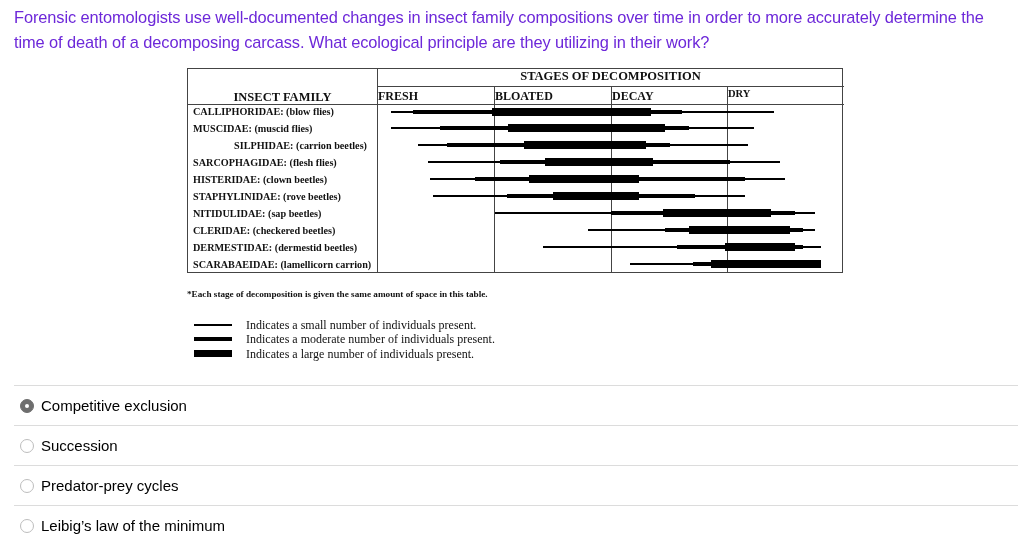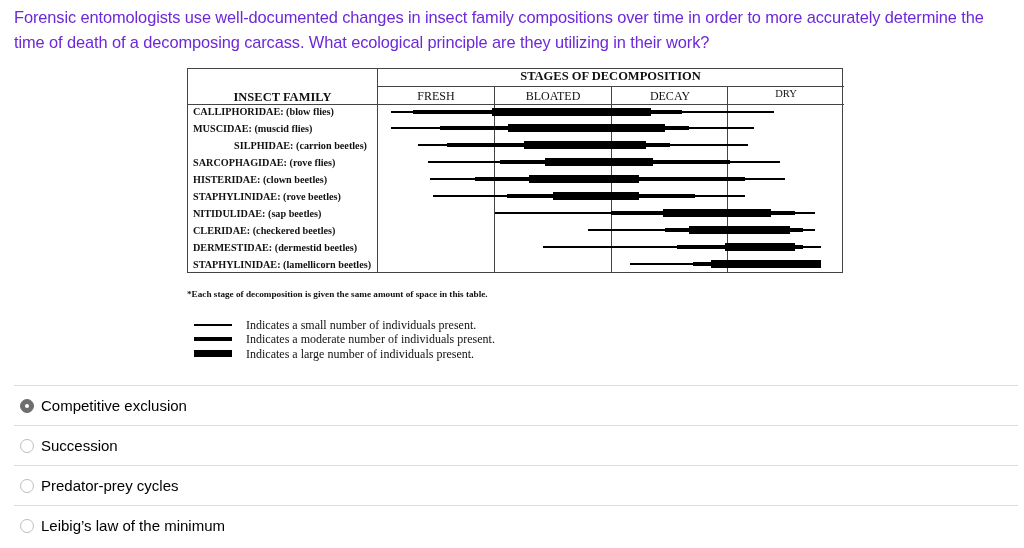--- a/index.html
+++ b/index.html
@@ -4,21 +4,21 @@
 <style>
   html, body { margin:0; padding:0; background:#ffffff; }
   body { width:1024px; height:548px; position:relative; overflow:hidden; font-family:"Liberation Sans", "DejaVu Sans", sans-serif; color:#333; }
   .question { position:absolute; left:14px; top:5px; width:1000px; font-size:16.4px; line-height:25px; color:#6d28d9; letter-spacing:-0.1px; }
   .figure { position:absolute; left:0; top:0; width:1024px; height:380px; }
   .tbl-outer { position:absolute; left:187px; top:68px; width:656px; height:205px; border:1px solid #444; box-sizing:border-box; }
   .serif { font-family:"Liberation Serif", "DejaVu Serif", serif; color:#111; }
   .stages-title { position:absolute; left:378px; top:69px; width:465px; text-align:center; font-size:12.5px; font-weight:bold; }
   .stages-line { position:absolute; left:378px; top:86px; width:466px; height:1px; background:#444; }
   .family-title { position:absolute; left:188px; top:90px; width:189px; text-align:center; font-size:12.5px; font-weight:bold; }
-  .stage-head { position:absolute; top:89px; text-align:center; font-size:12px; font-weight:normal; }
+  .stage-head { position:absolute; top:89px; text-align:left; font-size:12px; font-weight:bold; }
   .head-line { position:absolute; left:188px; top:104px; width:656px; height:1px; background:#444; }
   .vline { position:absolute; width:1px; background:#444; }
   .row-label { position:absolute; left:193px; font-size:10.2px; font-weight:bold; white-space:nowrap; line-height:12px; }
   .seg { position:absolute; background:#000; }
   .footnote { position:absolute; left:187px; top:289px; font-size:9.2px; font-weight:bold; }
   .legend-swatch { position:absolute; left:194px; width:38px; background:#000; }
   .legend-text { position:absolute; left:246px; font-size:12px; white-space:nowrap;text-align:center; }
   .options { position:absolute; left:14px; top:385px; width:1004px; }
   .sep { height:1px; background:#dcdcdc; width:1004px; margin-left:0; }
   .option { height:39px; position:relative; display:flex; align-items:center; cursor:pointer; }
@@ -44,27 +44,27 @@
 
   <div class="family-title serif">INSECT FAMILY</div>
   <div class="stage-head serif" style="left:378px;width:116px;">FRESH</div>
   <div class="stage-head serif" style="left:495px;width:116px;">BLOATED</div>
   <div class="stage-head serif" style="left:612px;width:116px;">DECAY</div>
   <div class="stage-head serif" style="left:728px;width:116px;font-size:10.5px;top:88px;">DRY</div>
 
   <div class="row-label serif" style="top:106px;">CALLIPHORIDAE: (blow flies)</div>
   <div class="row-label serif" style="top:123px;">MUSCIDAE: (muscid flies)</div>
   <div class="row-label serif" style="top:140px;padding-left:41px;">SILPHIDAE: (carrion beetles)</div>
-  <div class="row-label serif" style="top:157px;">SARCOPHAGIDAE: (rove flies)</div>
+  <div class="row-label serif" style="top:157px;">SARCOPHAGIDAE: (flesh flies)</div>
   <div class="row-label serif" style="top:174px;">HISTERIDAE: (clown beetles)</div>
   <div class="row-label serif" style="top:191px;">STAPHYLINIDAE: (rove beetles)</div>
   <div class="row-label serif" style="top:208px;">NITIDULIDAE: (sap beetles)</div>
   <div class="row-label serif" style="top:225px;">CLERIDAE: (checkered beetles)</div>
   <div class="row-label serif" style="top:242px;">DERMESTIDAE: (dermestid beetles)</div>
-  <div class="row-label serif" style="top:259px;">STAPHYLINIDAE: (lamellicorn beetles)</div>
+  <div class="row-label serif" style="top:259px;">SCARABAEIDAE: (lamellicorn carrion)</div>
 
   <div id="bars">
       <div class="seg" style="left: 390.815px; width: 22.135px; top: 111.2px; height: 1.6px;"></div>
       <div class="seg" style="left: 412.95px; width: 79.22px; top: 110.2px; height: 3.6px;"></div>
       <div class="seg" style="left: 492.17px; width: 158.44px; top: 108.25px; height: 7.5px;"></div>
       <div class="seg" style="left: 650.61px; width: 31.455px; top: 110.2px; height: 3.6px;"></div>
       <div class="seg" style="left: 682.065px; width: 92.035px; top: 111.2px; height: 1.6px;"></div>
       <div class="seg" style="left: 390.815px; width: 48.93px; top: 127.2px; height: 1.6px;"></div>
       <div class="seg" style="left: 439.745px; width: 68.735px; top: 126.2px; height: 3.6px;"></div>
       <div class="seg" style="left: 508.48px; width: 156.11px; top: 124.25px; height: 7.5px;"></div>

